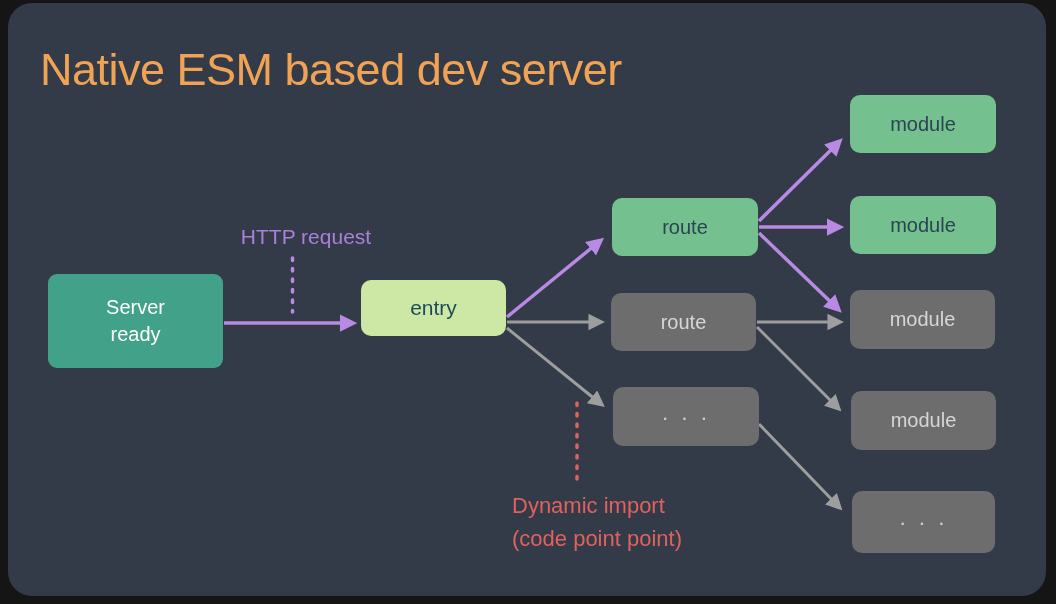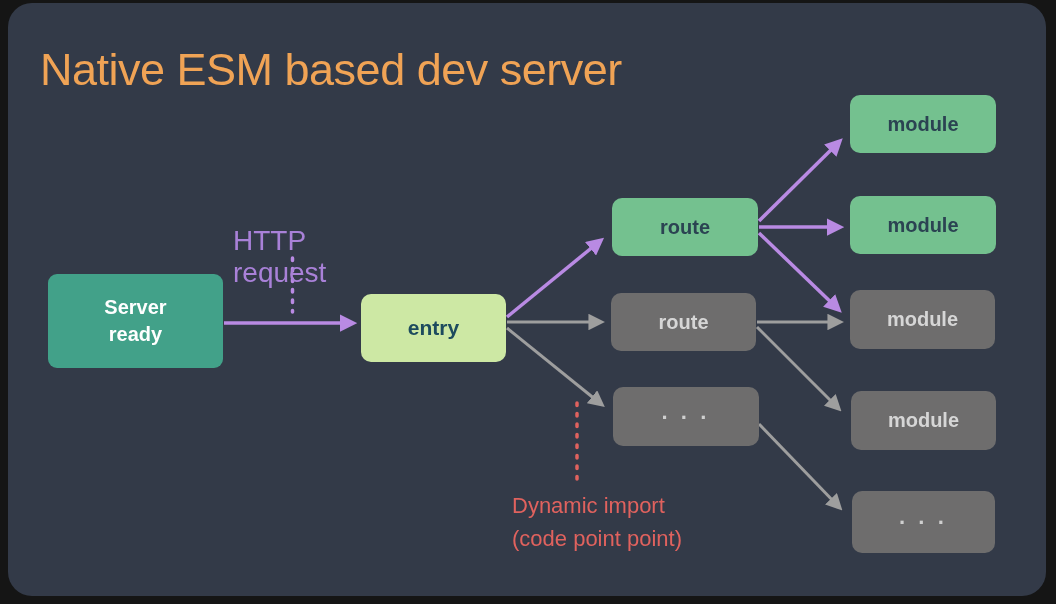--- a/index.html
+++ b/index.html
@@ -23,31 +23,31 @@
   }
   .title{
     position:absolute;left:40px;top:44px;
     font-size:45px;font-weight:500;letter-spacing:-0.5px;
     color:var(--title);white-space:nowrap;
   }
   svg.wires{position:absolute;left:0;top:0;pointer-events:none;}
   .node{
     position:absolute;border-radius:10px;
     display:flex;align-items:center;justify-content:center;
-    font-size:20px;font-weight:700;text-align:center;
+    font-size:20px;font-weight:400;text-align:center;
   }
   .teal{background:var(--teal);color:var(--teal-text);white-space:pre-line;line-height:1.35;}
   .entry{background:var(--entry-bg);color:var(--entry-text);font-size:21px;}
   .greenbox{background:var(--green);color:var(--green-text);}
   .graybox{background:var(--gray-box);color:var(--gray-text);}
   .dots{font-size:22px;letter-spacing:3px;color:#cfcfcf;padding-top:2px;}
   .ann{position:absolute;}
   .http-label{
-    left:233px;top:225px;width:146px;
-    font-size:28px;color:var(--purple-text);
+    left:233px;top:225px;width:146px;text-align:center;
+    font-size:21px;color:var(--purple-text);
   }
   .dyn-label{
     left:512px;top:489px;font-size:22px;line-height:33px;
     color:var(--red);white-space:pre-line;
   }
 </style>
 </head>
 <body>
 
 <div class="panel"></div>
@@ -76,21 +76,21 @@
   <path d="M757,327 L838,408" style="stroke:var(--gray-arrow)" stroke-width="3" fill="none" marker-end="url(#headG)"></path>
   <path d="M759,424 L839,507" style="stroke:var(--gray-arrow)" stroke-width="3" fill="none" marker-end="url(#headG)"></path>
 
   <path d="M292.5,258 L292.5,312" style="stroke:var(--purple)" stroke-width="3.5" fill="none" stroke-linecap="round" stroke-dasharray="2.5 8"></path>
   <path d="M577,403 L577,487" style="stroke:var(--red)" stroke-width="3.5" fill="none" stroke-linecap="round" stroke-dasharray="2.5 8"></path>
 </svg>
 
 <div class="node teal" style="left:48px;top:274px;width:175px;height:94px;border-radius:9px;">Server
 ready</div>
 
-<div class="node entry" style="left:361px;top:294px;width:145px;height:68px;">entry</div>
+<div class="node entry" style="left:361px;top:280px;width:145px;height:56px;">entry</div>
 
 <div class="node greenbox" style="left:612px;top:198px;width:146px;height:58px;">route</div>
 
 <div class="node graybox" style="left:611px;top:293px;width:145px;height:58px;">route</div>
 
 <div class="node graybox dots" style="left:613px;top:387px;width:146px;height:57px;">· · ·</div>
 
 <div class="node greenbox" style="left:850px;top:95px;width:146px;height:58px;">module</div>
 
 <div class="node greenbox" style="left:850px;top:196px;width:146px;height:58px;">module</div>

